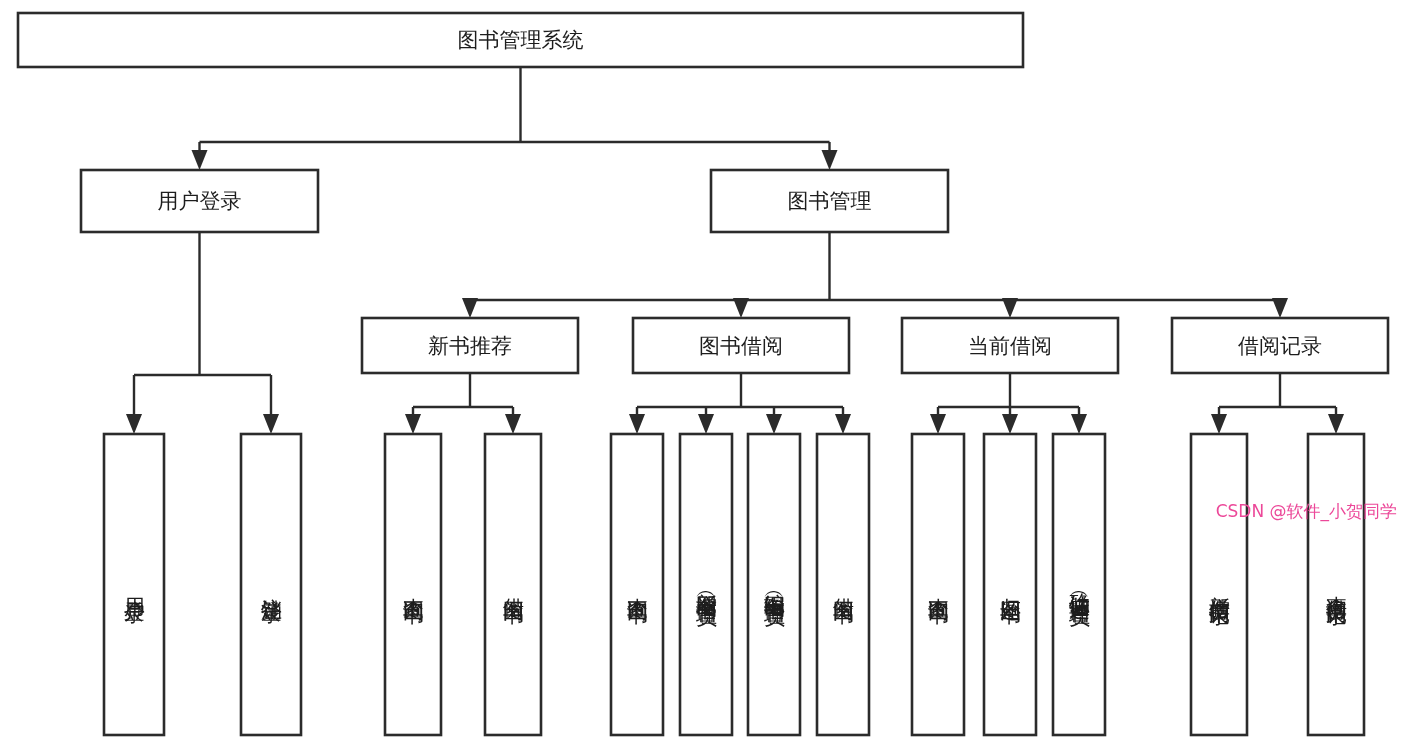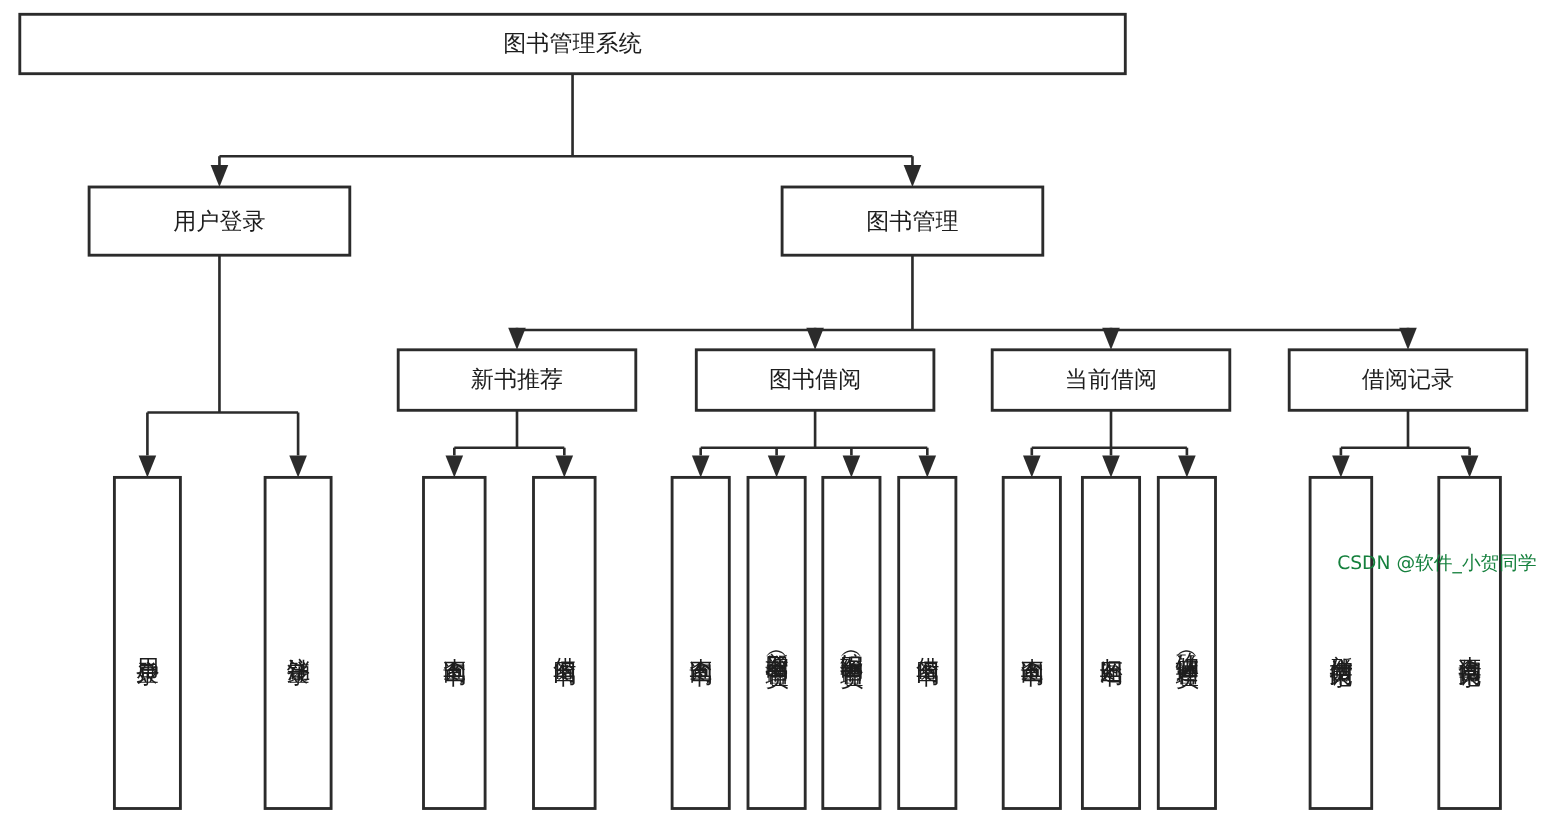--- a/index.html
+++ b/index.html
@@ -65,21 +65,21 @@
     letter-spacing: 2px;
     color: #1d1d1d;
     white-space: nowrap;
   }
   .watermark {
     position: absolute;
     right: 8px;
     bottom: 4px;
     font-family: "DejaVu Sans", "Liberation Sans", sans-serif;
     font-size: 17px;
-    color: #15803d;
+    color: #ec4899;
     white-space: nowrap;
   }
 </style>
 </head>
 <body>
 
 <div id="diagram-root">
 
   <svg id="tree-svg" viewBox="0 0 1405 747" xmlns="http://www.w3.org/2000/svg">
     <g id="connectors-layer">

